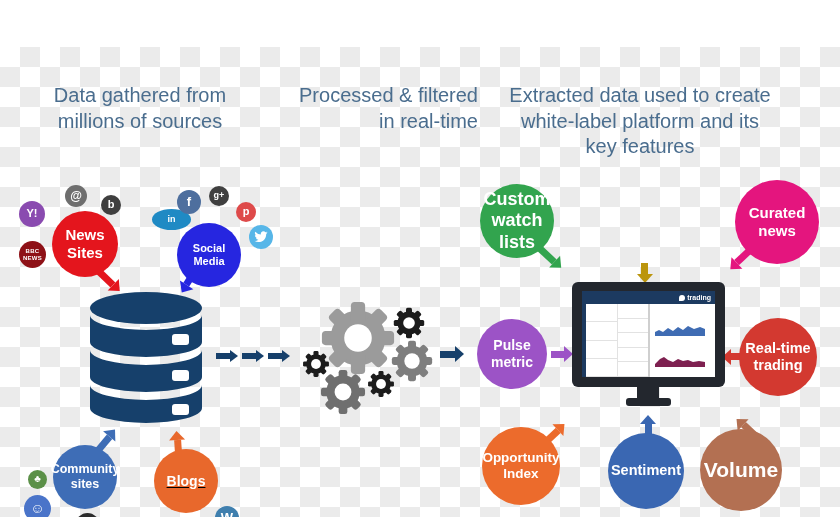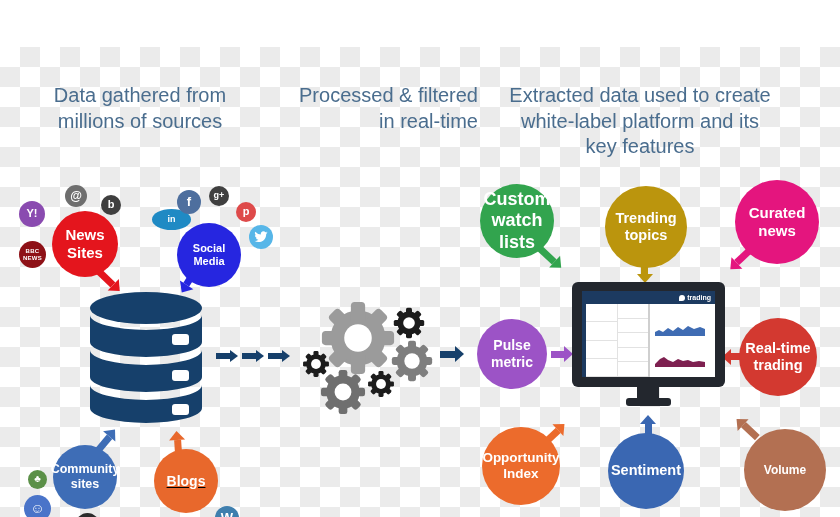--- a/index.html
+++ b/index.html
@@ -22,21 +22,21 @@
   #n-social{left:177px;top:176px;width:64px;height:64px;font-size:11px;}
   #n-community{left:53px;top:398px;width:64px;height:64px;font-size:12.5px;}
   #n-blogs{left:154px;top:402px;width:64px;height:64px;font-size:14px;}
   #n-watch{left:480px;top:137px;width:74px;height:74px;font-size:18px;}
   #n-trend{left:605px;top:139px;width:82px;height:82px;font-size:14.5px;}
   #n-curated{left:735px;top:133px;width:84px;height:84px;font-size:15px;}
   #n-pulse{left:477px;top:272px;width:70px;height:70px;font-size:14px;}
   #n-alerts{left:739px;top:271px;width:78px;height:78px;font-size:14.5px;}
   #n-opp{left:482px;top:380px;width:78px;height:78px;font-size:13.5px;}
   #n-sent{left:608px;top:386px;width:76px;height:76px;font-size:14.5px;}
-  #n-vol{left:744px;top:382px;width:82px;height:82px;font-size:12px;}
+  #n-vol{left:700px;top:382px;width:82px;height:82px;font-size:21px;}
   
   .arrow{position:absolute;height:16px;transform-origin:0 50%;}
   .arrow .tail{position:absolute;left:0;top:50%;margin-top:-3.5px;height:7px;width:calc(100% - 9px);background:currentColor;}
   .arrow .head{position:absolute;right:0;top:50%;margin-top:-8px;width:0;height:0;border-top:8px solid transparent;border-bottom:8px solid transparent;border-left:9px solid currentColor;}
   .arrow.dash .tail{height:6px;margin-top:-3px;width:calc(100% - 8px);}
   .arrow.dash .head{margin-top:-6px;border-top-width:6px;border-bottom-width:6px;border-left-width:8px;}
   #a-news{left:96px;top:213px;width:33px;transform:rotate(44deg);}
   #a-social{left:197px;top:214px;width:28px;transform:rotate(123deg);}
   #a-community{left:97px;top:396px;width:28px;transform:rotate(-50deg);}
   #a-blogs{left:178px;top:398px;width:22px;transform:rotate(-94deg);}
@@ -282,24 +282,20 @@
       </div>
     </div>
   </div>
   <div id="stand-neck"></div>
   <div id="stand-base"></div>
 
   <div class="node" id="n-watch" style="background-color: rgb(50, 164, 78);">
       <span class="node-label">Custom
 watch lists</span>
     </div>
-  <div class="node" id="n-trend" style="background-color: rgb(187, 149, 13);">
-      <span class="node-label">Trending
-topics</span>
-    </div>
   <div class="node" id="n-curated" style="background-color: rgb(228, 21, 126);">
       <span class="node-label">Curated
 news</span>
     </div>
   <div class="node" id="n-pulse" style="background-color: rgb(156, 83, 198);">
       <span class="node-label">Pulse
 metric</span>
     </div>
   <div class="node" id="n-alerts" style="background-color: rgb(211, 57, 48);">
       <span class="node-label">Real-time

